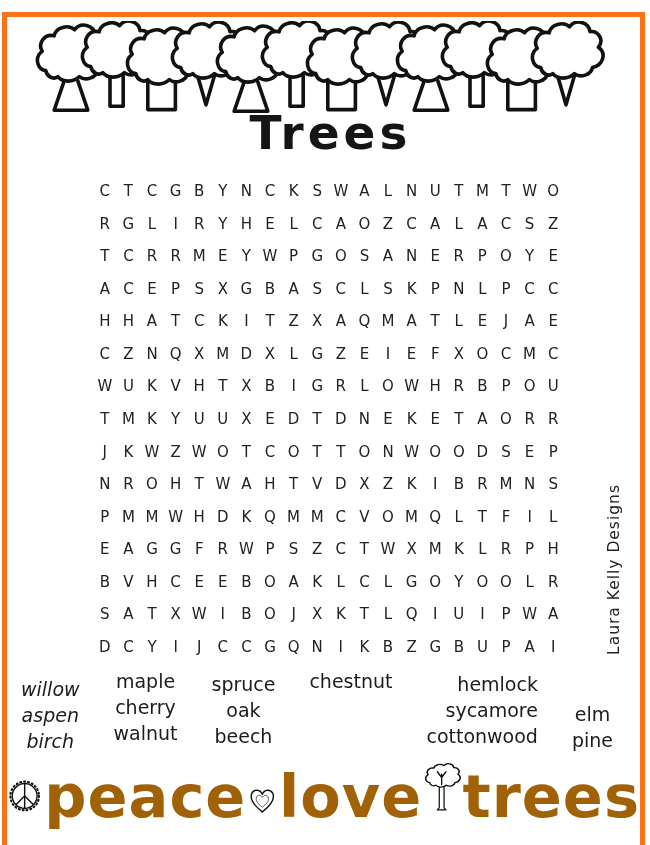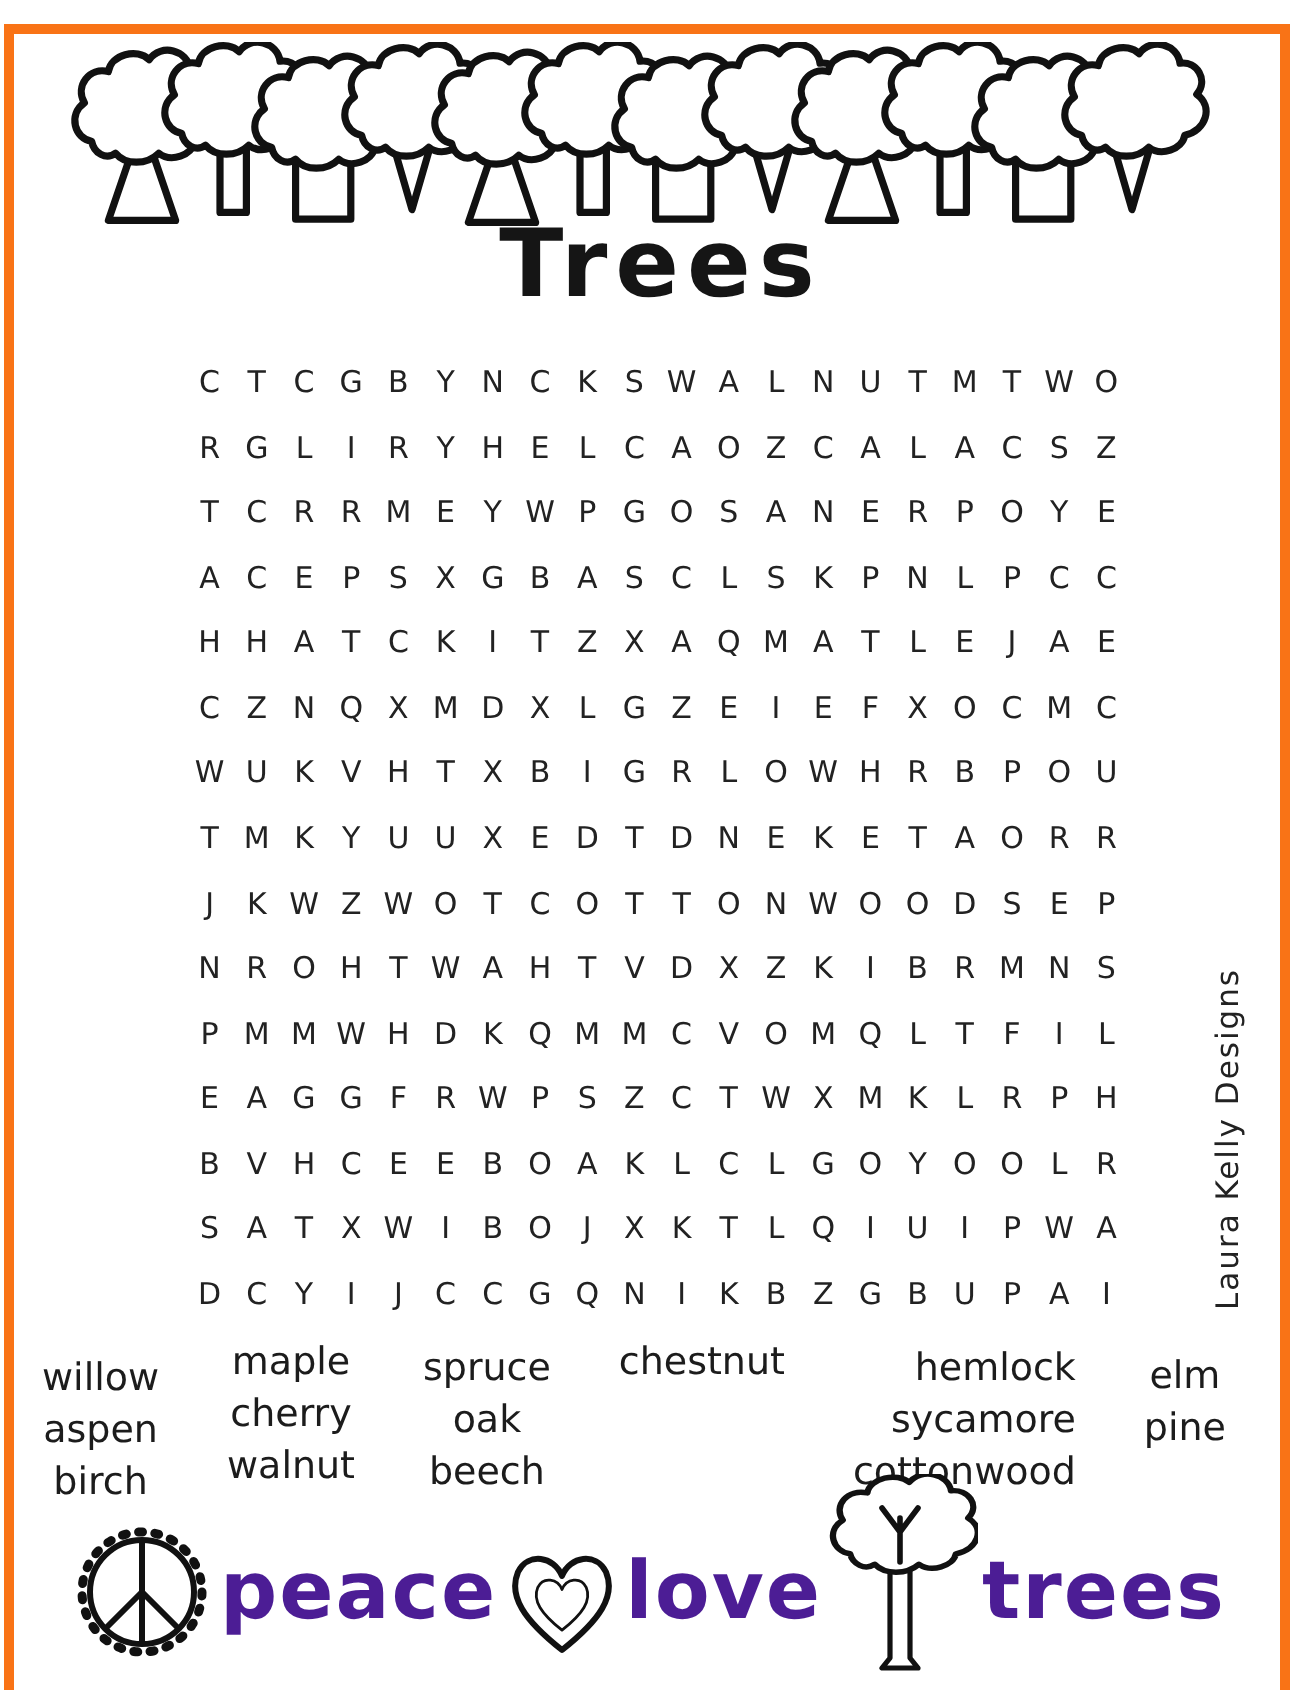--- a/index.html
+++ b/index.html
@@ -15,34 +15,34 @@
 
   
   .grid{position:absolute;left:86px;top:158px;width:472px;height:488px;
         display:grid;grid-template-columns:repeat(20,1fr);grid-template-rows:repeat(15,1fr);}
   .cell{display:flex;align-items:center;justify-content:center;
         font-size:15px;font-weight:500;color:#222;font-family:"DejaVu Sans",sans-serif;}
 
   
   .word-list{position:absolute;left:14px;top:650px;width:592px;display:flex;justify-content:space-between;}
   .word-col{text-align:center;font-size:19px;line-height:26px;color:#1c1c1c;}
-  .word-col:nth-child(1){margin-top:9px;}
+  .word-col:nth-child(1){margin-top:9px;font-style:italic;}
   .word-col:nth-child(2){margin-top:1px;}
   .word-col:nth-child(3){margin-top:4px;}
   .word-col:nth-child(4){margin-top:1px;}
   .word-col:nth-child(5){margin-top:4px;text-align:right;}
-  .word-col:nth-child(6){margin-top:8px;}
+  .word-col:nth-child(6){margin-top:34px;}
 
   
   .credit{position:absolute;left:598px;top:452px;height:186px;display:flex;align-items:center;
           writing-mode:vertical-rl;transform:rotate(180deg);font-size:15.5px;letter-spacing:1px;color:#222;}
 
   
   .footer{position:absolute;left:0;top:736px;width:100%;display:flex;align-items:center;justify-content:center;}
-  .footer .word{font-size:40px;font-weight:bold;letter-spacing:1px;color:#4c1d95;line-height:1;}
+  .footer .word{font-size:59px;font-weight:bold;letter-spacing:1px;color:#a16207;line-height:1;}
   .footer svg{display:block;}
   .icon-peace{margin-right:2px;}
   .icon-heart{margin:8px 2px 0 2px;}
   .icon-tree{margin:-16px 2px 0 2px;}
 </style>
 </head>
 <body>
 
 <div class="page">
 

